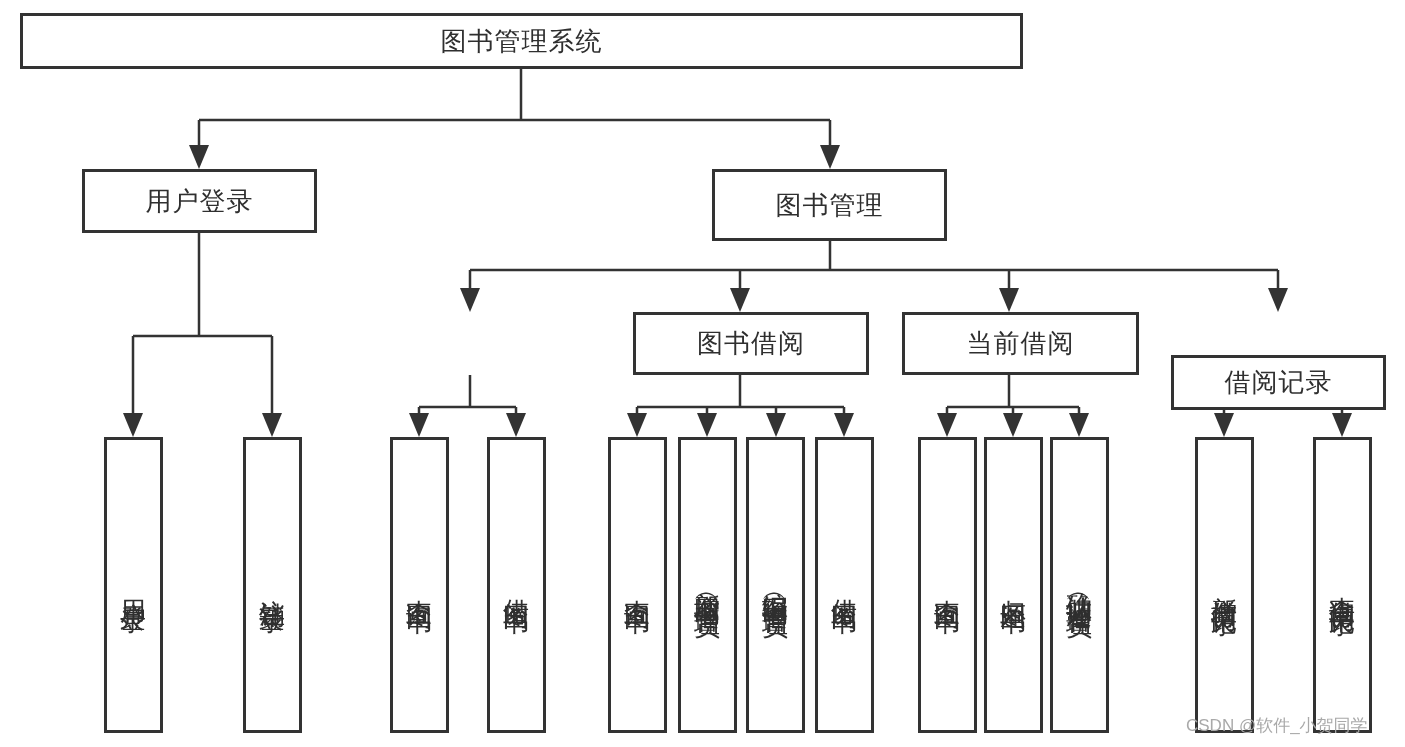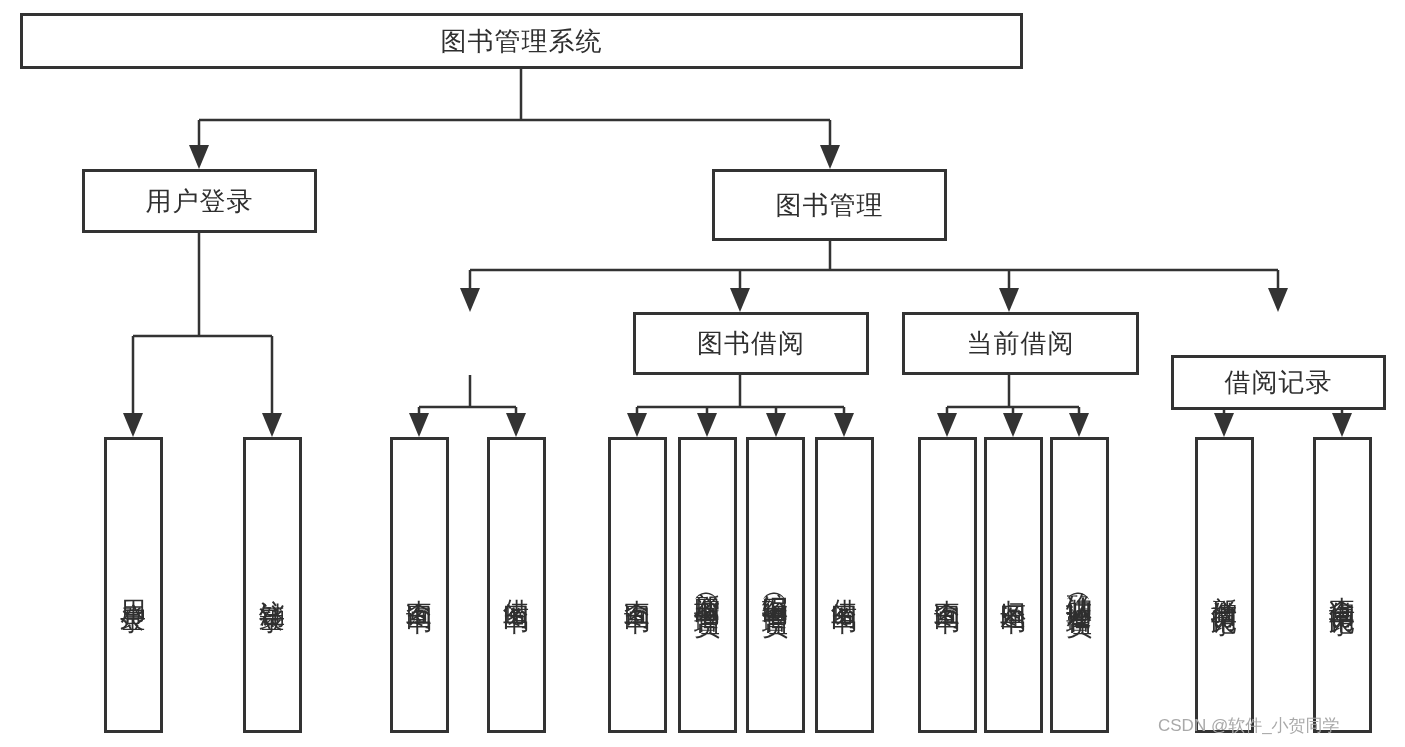--- a/index.html
+++ b/index.html
@@ -39,21 +39,21 @@
   .vnode .vlabel{
     writing-mode:vertical-rl;
     text-orientation:mixed;
     font-size:26px;color:var(--text);
     letter-spacing:3px;
     line-height:1;
     white-space:nowrap;
   }
   #watermark{
     position:absolute;
-    left:1158px;top:714px;
+    left:1186px;top:714px;
     font-size:17px;
     color:var(--wm);
     z-index:3;
     white-space:nowrap;
   }
 </style>
 </head>
 <body>
 
 <div id="canvas">

